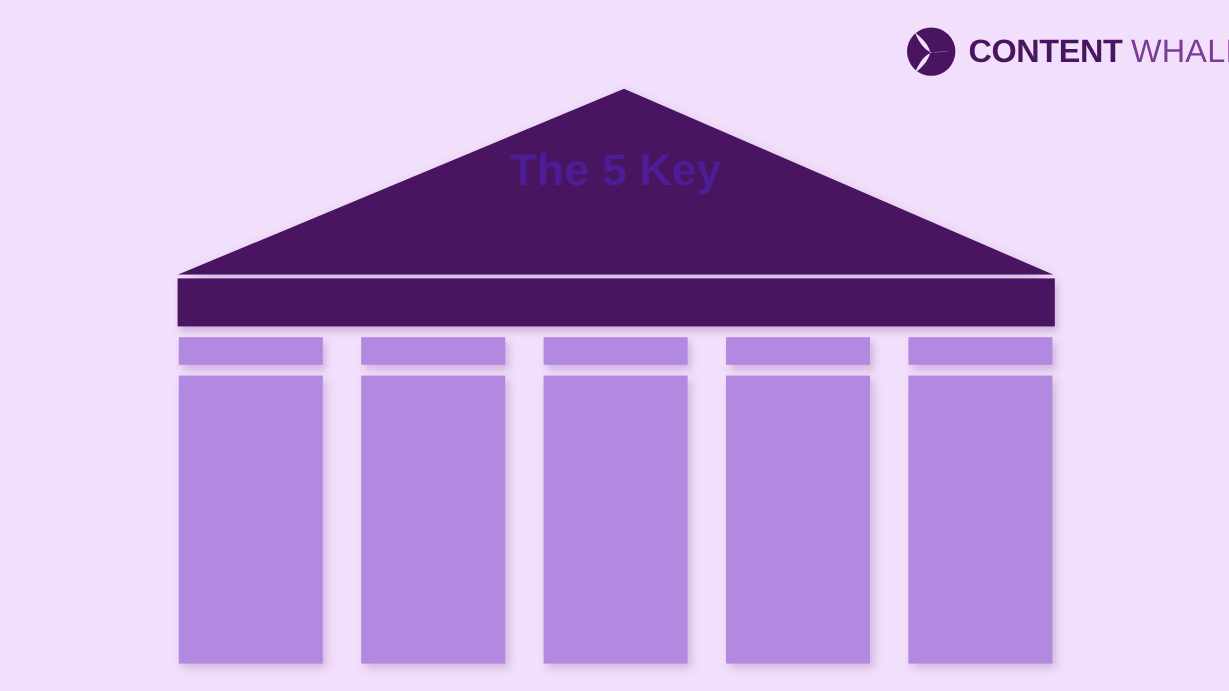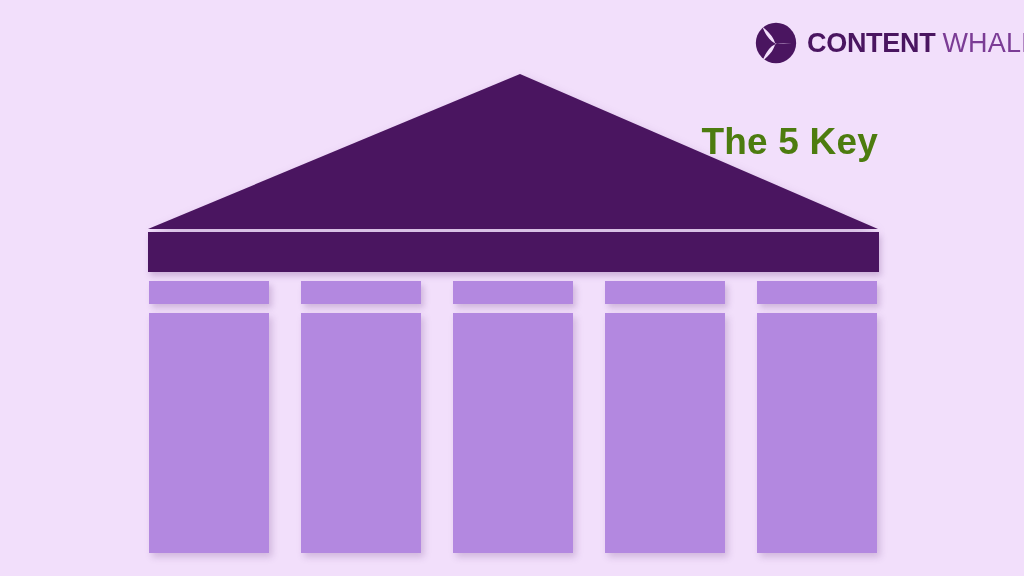--- a/index.html
+++ b/index.html
@@ -76,22 +76,22 @@
     width: 730px;
     height: 155px;
     filter: drop-shadow(2px 4px 5px rgba(90, 40, 120, 0.22));
   }
 
   #pediment-title {
     position: absolute;
     left: 148px;
     top: 118px;
     width: 730px;
-    text-align: right;
-    color: #4d7c0f;
+    text-align: center;
+    color: #4c1d95;
     font-size: 37px;
     font-weight: bold;
     line-height: 1.32;
     letter-spacing: 0.2px;
     pointer-events: none;
   }
 
   #entablature {
     position: absolute;
     left: 148px;

